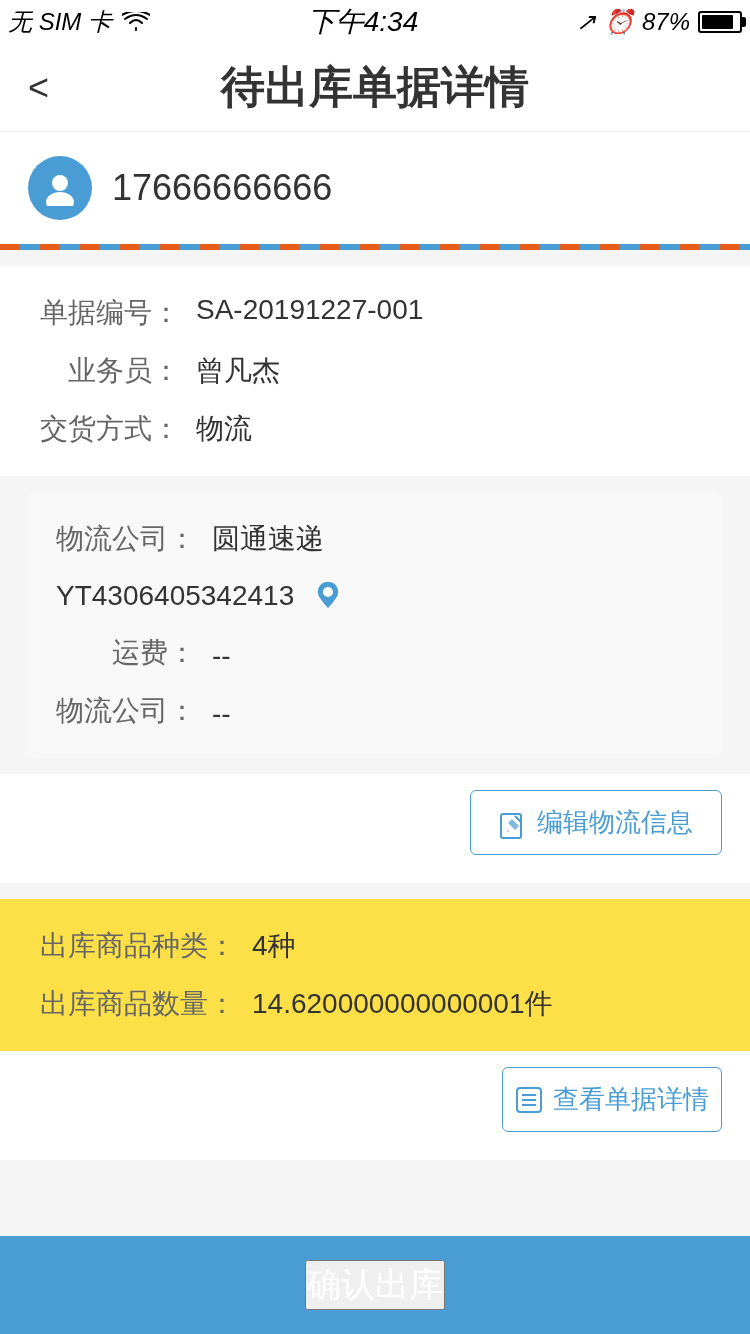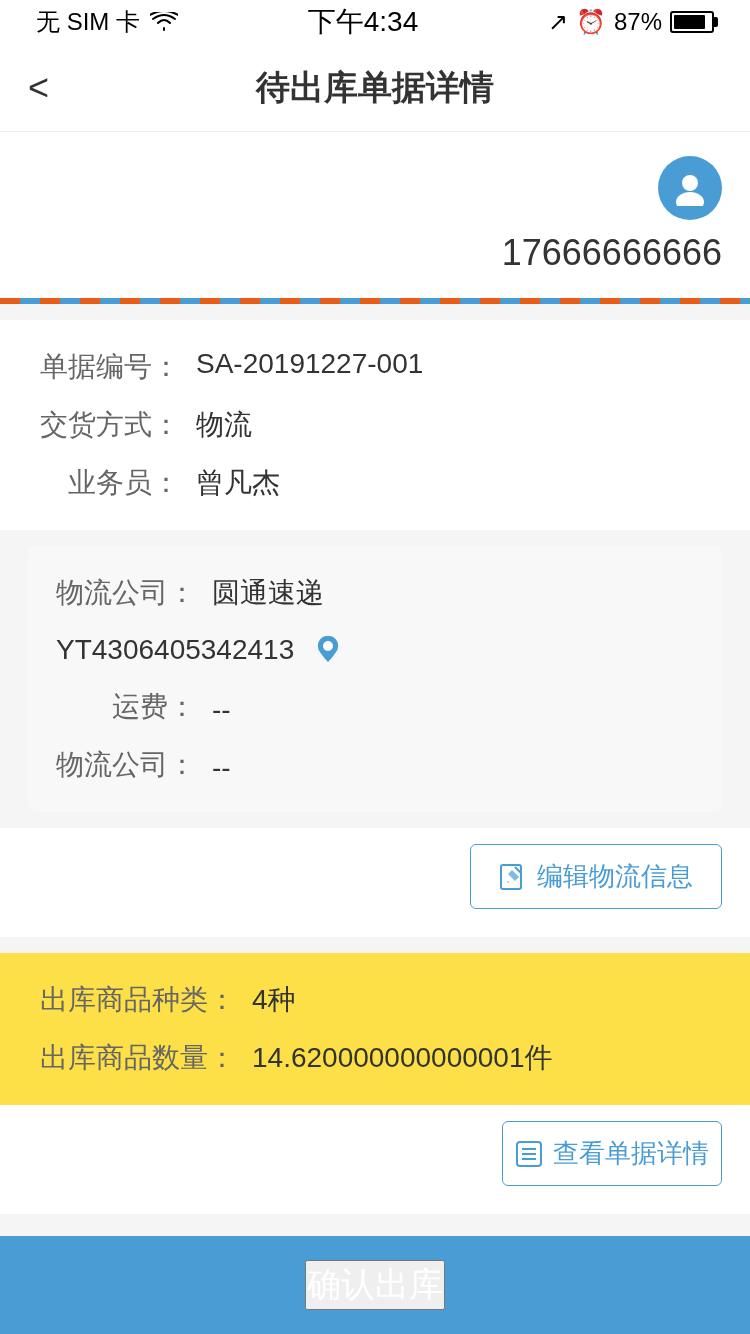--- a/index.html
+++ b/index.html
@@ -15,23 +15,24 @@
     }
 
     
     .status-bar {
       width: 750px;
       height: 44px;
       background: #fff;
       display: flex;
       align-items: center;
       justify-content: space-between;
-      padding: 0 36px;
+      padding: 0 8px;
       font-size: 24px;
       color: #000;
+      font-style: italic;
     }
     .status-left {
       display: flex;
       align-items: center;
       gap: 10px;
     }
     .status-center {
       font-size: 28px;
       font-weight: 500;
     }
@@ -81,34 +82,33 @@
       border-bottom: 1px solid #eee;
     }
     .nav-back {
       position: absolute;
       left: 28px;
       font-size: 36px;
       color: #333;
       cursor: pointer;
     }
     .nav-title {
-      font-size: 34px;
+      font-size: 44px;
       font-weight: 600;
       color: #333;
     }
 
     
     .user-header {
       background: #fff;
       padding: 24px 28px;
       display: flex;
-      align-items: flex-end;
-      gap: 12px;
+      align-items: center;
+      gap: 20px;
       margin-bottom: 0;
-      flex-direction: column;
     }
     .user-avatar {
       width: 64px;
       height: 64px;
       border-radius: 50%;
       background: #4a9dd4;
       display: flex;
       align-items: center;
       justify-content: center;
       flex-shrink: 0;
@@ -199,21 +199,21 @@
       justify-content: flex-end;
       padding: 16px 28px 28px;
     }
     .edit-btn {
       border: 1px solid #4a9dd4;
       border-radius: 6px;
       padding: 14px 28px;
       color: #4a9dd4;
       font-size: 26px;
       display: flex;
-      align-items: center;
+      align-items: flex-end;
       gap: 10px;
       cursor: pointer;
       background: #fff;
     }
 
     
     .section-separator {
       height: 16px;
       background: #f5f5f5;
     }
@@ -307,26 +307,26 @@
 </div>
 
 <div class="dashed-divider"></div>
 
 <div class="content-section">
   <div class="info-row">
     <span class="info-label">单据编号：</span>
     <span class="info-value">SA-20191227-001</span>
   </div>
   <div class="info-row">
+    <span class="info-label">业务员：</span>
+    <span class="info-value">曾凡杰</span>
+  </div>
+  <div class="info-row">
     <span class="info-label">交货方式：</span>
     <span class="info-value">物流</span>
-  </div>
-  <div class="info-row">
-    <span class="info-label">业务员：</span>
-    <span class="info-value">曾凡杰</span>
   </div>
 </div>
 
 <div class="logistics-card">
   <div class="logistics-row">
     <span class="logistics-label">物流公司：</span>
     <span class="logistics-value">圆通速递</span>
   </div>
   <div class="logistics-row">
     <span class="logistics-value">

